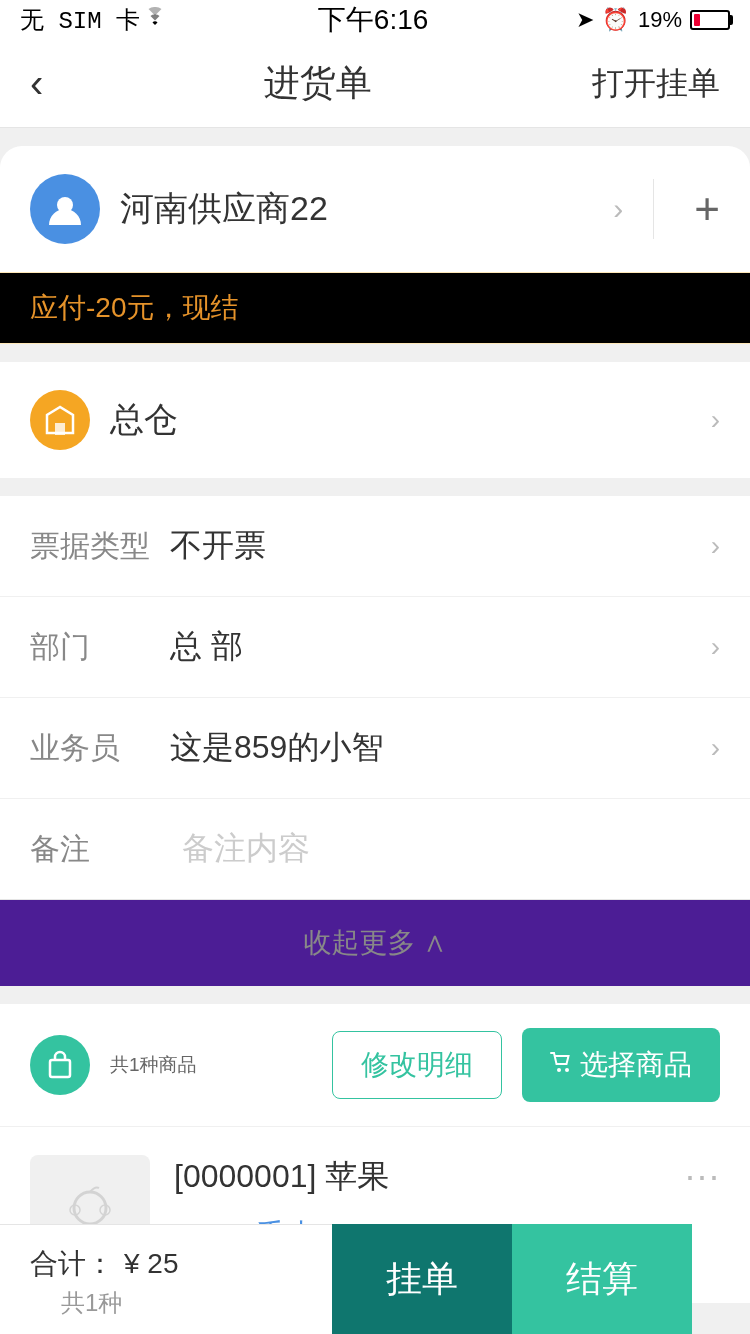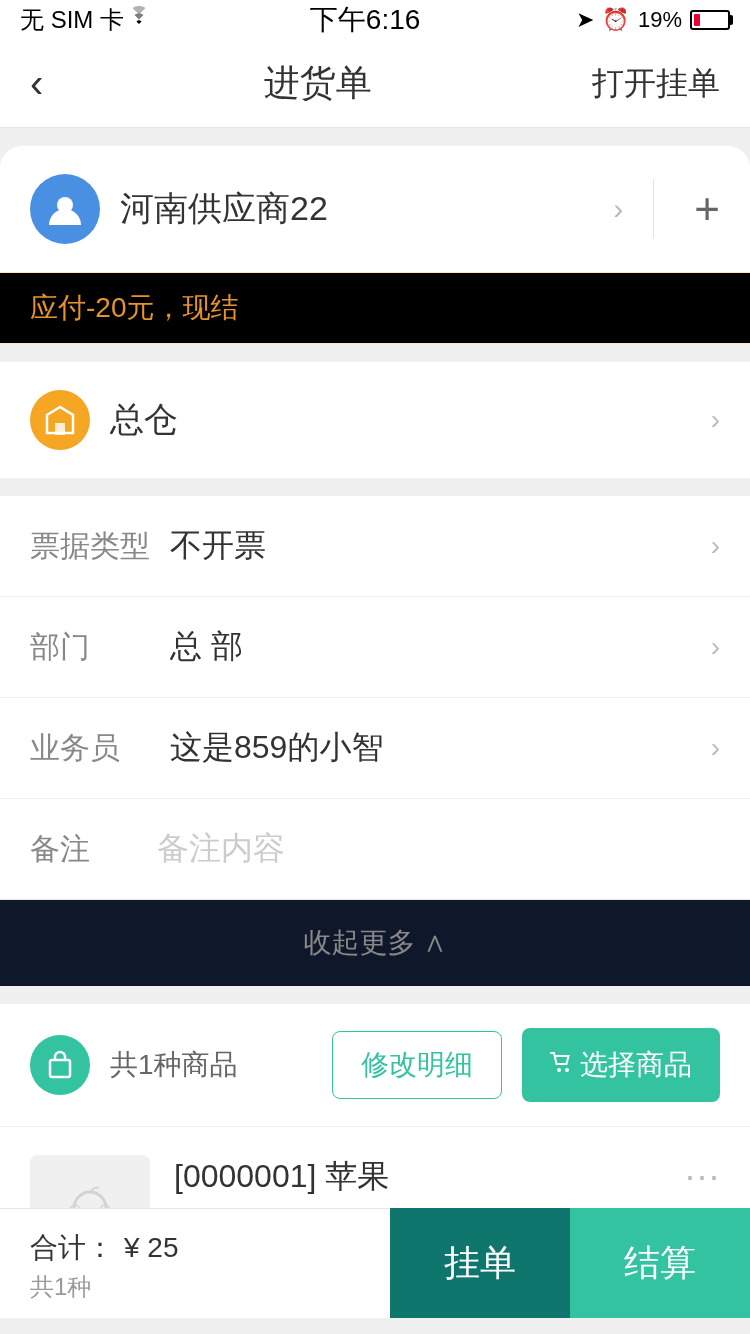--- a/index.html
+++ b/index.html
@@ -17,21 +17,21 @@
     .status-bar {
       background: #fff;
       height: 40px;
       display: flex;
       align-items: center;
       justify-content: space-between;
       padding: 0 20px;
       font-size: 24px;
       color: #000;
     }
-    .status-left { display: flex; align-items: center; gap: 0; }
+    .status-left { display: flex; align-items: flex-end; gap: 0; font-family: Liberation Mono, monospace; }
     .status-center { font-size: 28px; font-weight: 500; }
     .status-right { display: flex; align-items: center; gap: 8px; font-size: 22px; }
     .battery {
       width: 40px; height: 20px; border: 2px solid #000; border-radius: 3px; position: relative; display: inline-flex; align-items: center; padding: 2px;
     }
     .battery::after { content: ''; width: 3px; height: 10px; background: #000; position: absolute; right: -5px; border-radius: 0 2px 2px 0; top: 50%; transform: translateY(-50%); }
     .battery-fill { width: 20%; height: 100%; background: #e03; border-radius: 1px; }
 
     
     .nav-bar {
@@ -91,47 +91,47 @@
       background: #fff;
     }
     .row-item + .row-item { border-top: 1px solid #f0f0f0; }
     .warehouse-icon {
       width: 60px; height: 60px; border-radius: 50%; background: #F5A623;
       display: flex; align-items: center; justify-content: center;
       color: #fff; font-size: 28px; margin-right: 20px; flex-shrink: 0;
     }
     .row-label { font-size: 30px; color: #888; min-width: 120px; }
     .row-value { flex: 1; font-size: 32px; color: #333; margin-left: 20px; }
-    .row-placeholder { flex: 1; font-size: 32px; color: #ccc; margin-left: 7px; }
+    .row-placeholder { flex: 1; font-size: 32px; color: #ccc; margin-left: 32px; }
     .row-chevron { color: #bbb; font-size: 28px; }
 
     
     .collapse-btn {
-      background: #0f172a;
+      background: #4c1d95;
       text-align: center;
       padding: 24px;
       font-size: 28px;
       color: #888;
       border-top: 1px solid #e5e5e5;
     }
 
     
     .product-header {
       background: #fff;
       display: flex;
       align-items: center;
       padding: 24px 30px;
       gap: 20px;
     }
     .product-icon {
       width: 60px; height: 60px; border-radius: 50%; background: #34C3A0;
       display: flex; align-items: center; justify-content: center;
       color: #fff; font-size: 26px; flex-shrink: 0;
     }
-    .product-count { flex: 1; font-size: 28px; color: #666; }
+    .product-count { flex: 1; font-size: 19px; color: #666; }
     .btn-outline {
       border: 1.5px solid #34C3A0; background: #fff;
       color: #34C3A0; border-radius: 8px; padding: 14px 28px;
       font-size: 28px;
     }
     .btn-primary {
       background: #34C3A0; color: #fff; border: none;
       border-radius: 8px; padding: 18px 28px;
       font-size: 28px; display: flex; align-items: center; gap: 8px;
     }
@@ -155,40 +155,40 @@
     .product-thumb svg { opacity: 0.4; }
     .product-info { flex: 1; }
     .product-name { font-size: 32px; color: #333; margin-bottom: 16px; }
     .product-price { font-size: 30px; color: #333; }
     .price-blue { color: #4A90E2; }
     .product-more { color: #bbb; font-size: 36px; align-self: flex-start; }
 
     
     .bottom-bar {
       position: fixed;
-      bottom: 16px;
+      bottom: 0;
       left: 0;
-      width: 750px;
+      width: 692px;
       height: 110px;
       display: flex;
       align-items: center;
     }
     .total-section {
       flex: 1;
       background: #fff;
       height: 100%;
       display: flex;
       flex-direction: column;
       justify-content: center;
       padding: 0 30px;
       border-top: 1px solid #e5e5e5;
     }
     .total-amount { font-size: 36px; color: #333; font-weight: 500; }
     .total-amount span { font-size: 28px; font-weight: 400; }
-    .total-sub { font-size: 24px; color: #999; margin-top: 4px; }
+    .total-sub { font-size: 24px; color: #999; margin-top: 4px; margin-left: 31px; }
     .btn-hold {
       width: 180px; height: 100%;
       background: #0f766e;
       display: flex; align-items: center; justify-content: center;
       color: #fff; font-size: 36px; font-weight: 400;
     }
     .btn-checkout {
       width: 180px; height: 100%;
       background: #34C3A0;
       display: flex; align-items: center; justify-content: center;

